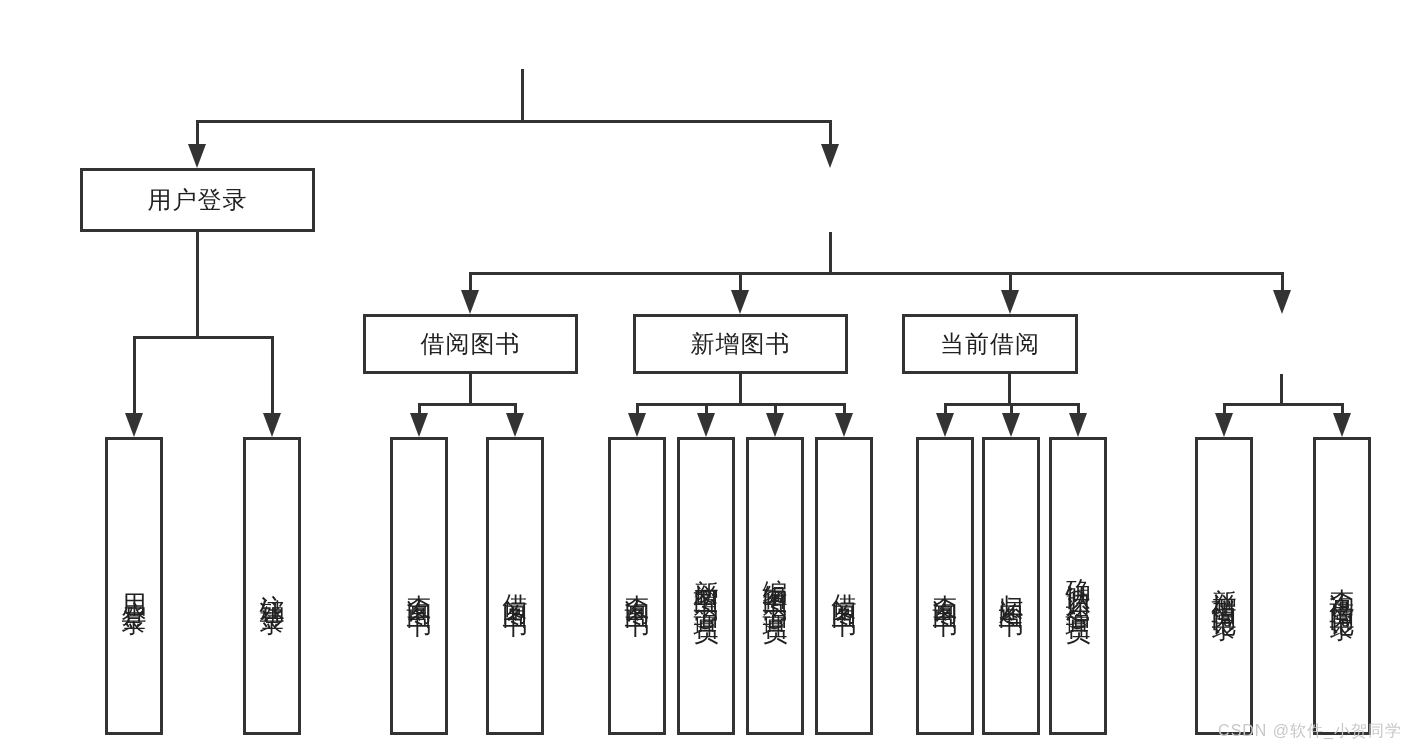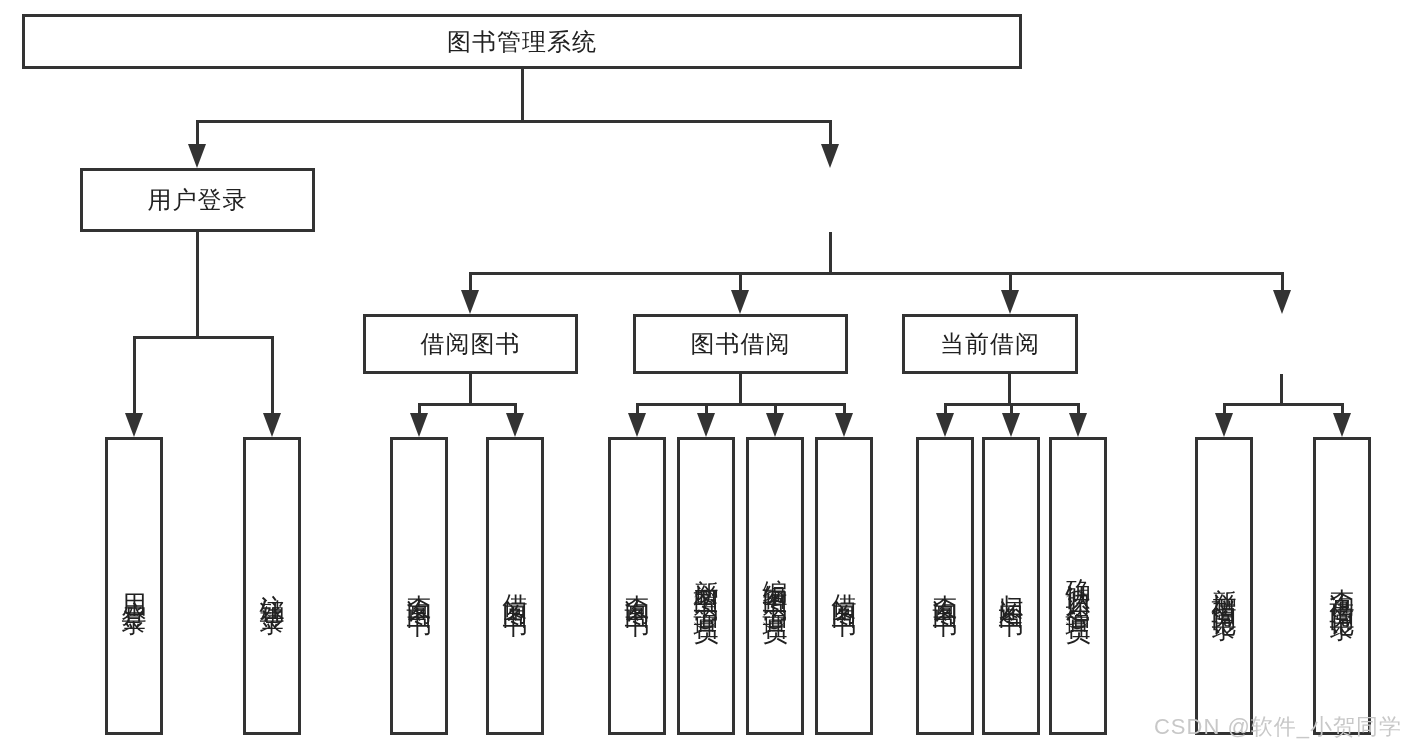--- a/index.html
+++ b/index.html
@@ -52,21 +52,21 @@
     width: 0;
     height: 0;
     border-left: 9px solid transparent;
     border-right: 9px solid transparent;
     border-top: 24px solid #333333;
   }
   .watermark {
     position: absolute;
     right: 3px;
     bottom: 5px;
-    font-size: 22px;
+    font-size: 16px;
     color: #c8c8c8;
     letter-spacing: 1px;
     white-space: nowrap;
   }
 </style>
 </head>
 <body>
 
 <div class="canvas">
 
@@ -122,33 +122,30 @@
   <div class="vline" style="left:1076.5px;top:405px;height:10px;"></div>
   <div class="arrow" style="left:1069px;top:413px;"></div>
 
   <div class="vline" style="left:1280px;top:374px;height:32px;"></div>
   <div class="hline" style="left:1222.5px;top:403px;width:121px;"></div>
   <div class="vline" style="left:1222.5px;top:405px;height:10px;"></div>
   <div class="arrow" style="left:1215px;top:413px;"></div>
   <div class="vline" style="left:1340.5px;top:405px;height:10px;"></div>
   <div class="arrow" style="left:1333px;top:413px;"></div>
 
-  <div class="box" style="left:22px;top:14px;width:1000px;height:55px;">
-    <span class="label-h">图书管理系统</span>
-  </div>
 
   <div class="box" style="left:80px;top:168px;width:235px;height:64px;">
     <span class="label-h">用户登录</span>
   </div>
 
   <div class="box" style="left:363px;top:314px;width:215px;height:60px;">
     <span class="label-h">借阅图书</span>
   </div>
   <div class="box" style="left:633px;top:314px;width:215px;height:60px;">
-    <span class="label-h">图书借阅</span>
+    <span class="label-h">新增图书</span>
   </div>
   <div class="box" style="left:902px;top:314px;width:176px;height:60px;">
     <span class="label-h">当前借阅</span>
   </div>
 
   <div class="box" style="left:105px;top:437px;width:58px;height:298px;">
     <span class="label-v">用户登录</span>
   </div>
   <div class="box" style="left:243px;top:437px;width:58px;height:298px;">
     <span class="label-v">注销登录</span>

